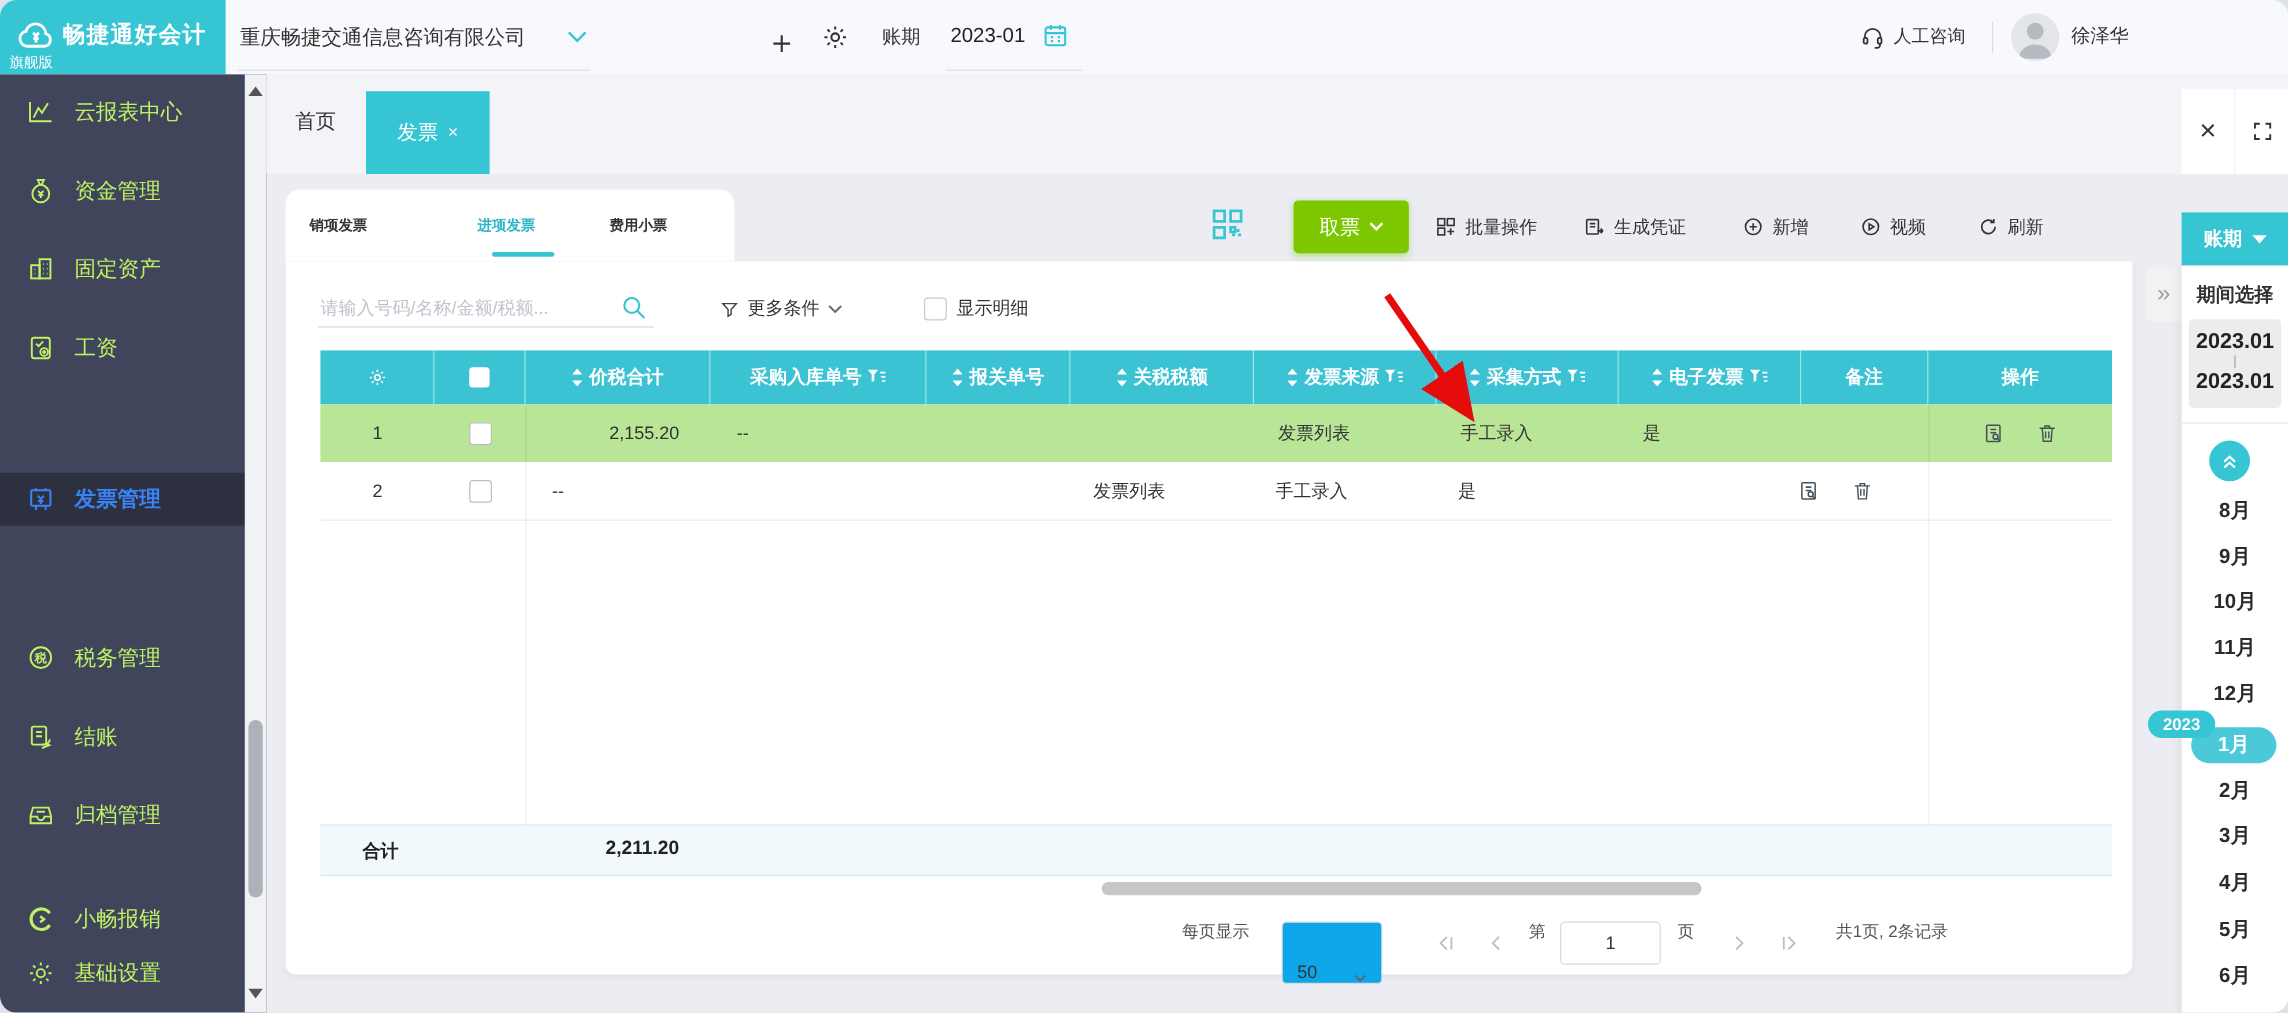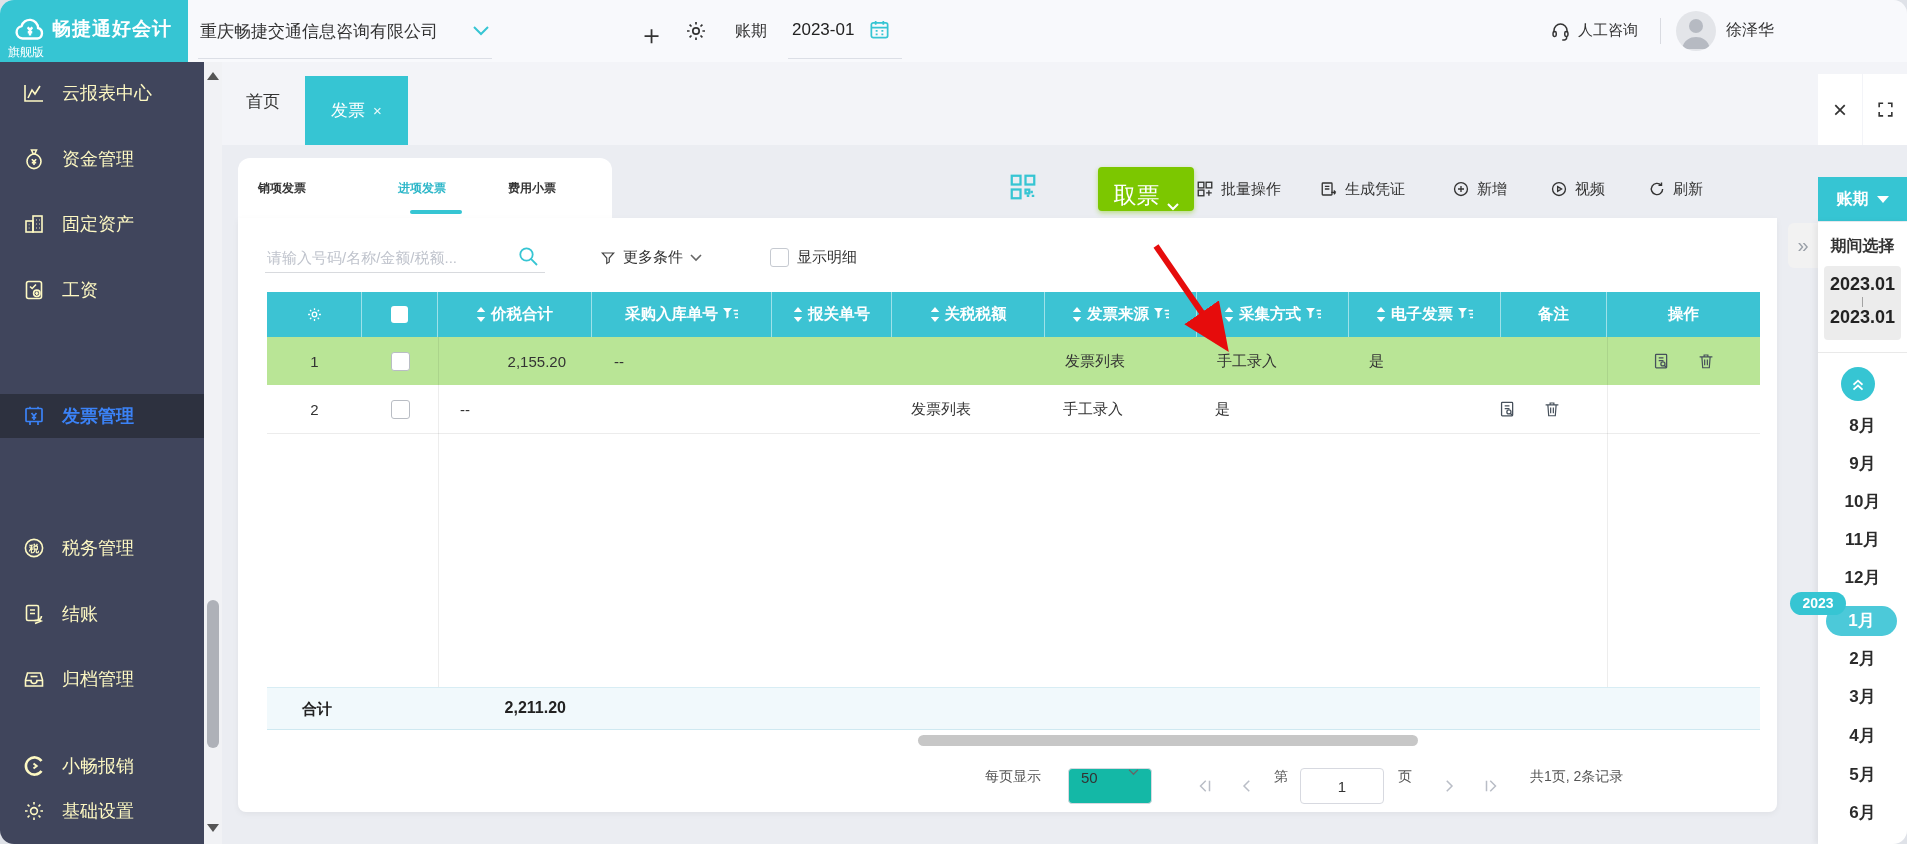--- a/index.html
+++ b/index.html
@@ -7,59 +7,59 @@
   .abs{position:absolute;}
   svg{display:block;}
   
   .topbar{position:absolute;left:0;top:0;width:1907px;height:62px;background:#f8f9fc;border-bottom:1px solid #e8eaf0;}
   .logo{position:absolute;left:0;top:0;width:188px;height:62px;background:#36c5d3;color:#fff;}
   .brand{position:absolute;left:52px;top:16px;font-size:19px;font-weight:bold;letter-spacing:1px;}
   .edition{position:absolute;left:8px;top:44px;font-size:12px;}
   .underline{position:absolute;height:1px;background:#dcdfe6;}
   
   .sidebar{position:absolute;left:0;top:62px;width:222px;height:782px;background:#40455c;}
-  .sitem{position:absolute;left:0;width:204px;height:44px;color:#fef9c3;cursor:pointer;}
+  .sitem{position:absolute;left:0;width:204px;height:44px;color:#bef264;cursor:pointer;}
   .sitem .sicon{position:absolute;left:22px;top:10px;width:24px;height:24px;}
   .sitem .slabel{position:absolute;left:62px;top:10px;font-size:18px;line-height:24px;}
   .sitem.active{background:#2d313f;color:#3b82f6;}
   .sscroll{position:absolute;left:204px;top:0;width:18px;height:782px;background:#f1f2f5;}
   .sthumb{position:absolute;left:3px;top:538px;width:12px;height:148px;background:#aeb1b8;border-radius:6px;}
   .tri-up{width:0;height:0;border-left:6px solid transparent;border-right:6px solid transparent;border-bottom:8px solid #555;}
   .tri-down{width:0;height:0;border-left:6px solid transparent;border-right:6px solid transparent;border-top:8px solid #555;}
   
   .tabbar{position:absolute;left:222px;top:62px;width:1685px;height:83px;background:#f3f4f8;}
   .tab-active{position:absolute;left:83px;top:14px;width:103px;height:69px;background:#36c5d3;color:#fff;font-size:17px;display:flex;align-items:center;justify-content:center;gap:8px;}
   .winbox{position:absolute;top:12px;width:44px;height:71px;background:#fff;display:flex;align-items:center;justify-content:center;}
   
   .panel{position:absolute;left:238px;top:218px;width:1539px;height:594px;background:#fff;border-radius:0 0 8px 8px;box-shadow:0 2px 6px rgba(0,0,0,.05);}
   .subcard{position:absolute;left:238px;top:158px;width:374px;height:60px;background:#fff;border-radius:12px 12px 0 0;}
   .subtab{position:absolute;top:22px;font-size:12px;font-weight:bold;color:#333;cursor:pointer;}
   .subtab.active{color:#2bb6c8;}
   .subbar{position:absolute;left:410px;top:52px;width:52px;height:4px;border-radius:2px;background:#36c5d3;}
   .tbtn{position:absolute;top:170px;height:38px;display:flex;align-items:center;gap:7px;font-size:15px;color:#333;cursor:pointer;}
-  .greenbtn{position:absolute;left:1078px;top:167px;width:96px;height:44px;background:#7cc700;border-radius:4px;color:#fff;font-size:23px;display:flex;align-items:flex-end;justify-content:center;gap:7px;box-shadow:0 2px 5px rgba(124,199,0,.45);cursor:pointer;margin-left:20px;}
+  .greenbtn{position:absolute;left:1078px;top:167px;width:96px;height:44px;background:#7cc700;border-radius:4px;color:#fff;font-size:17px;display:flex;align-items:center;justify-content:center;gap:7px;box-shadow:0 2px 5px rgba(124,199,0,.45);cursor:pointer;}
   .periodbtn{position:absolute;left:1818px;top:177px;width:89px;height:44px;background:#36c5d3;color:#fff;font-size:16px;font-weight:bold;display:flex;align-items:center;justify-content:center;gap:8px;cursor:pointer;}
   
   .search-input{position:absolute;left:265px;top:242px;width:250px;height:28px;border:none;outline:none;border-bottom:0 ;font-size:15px;color:#333;background:transparent;}
   .search-input::placeholder{color:#bfc3cc;}
   .sline{position:absolute;left:265px;top:272px;width:280px;height:1px;background:#d8dade;}
   
   .thead{position:absolute;left:267px;top:292px;width:1493px;height:45px;background:#3cc3d3;display:flex;color:#fff;}
   .th{display:flex;align-items:center;justify-content:center;gap:5px;font-size:15.5px;font-weight:bold;border-right:1px solid rgba(255,255,255,.5);box-sizing:border-box;}
   .th:last-child{border-right:none;}
   .trow{position:absolute;left:267px;width:1493px;height:48px;display:flex;font-size:15px;color:#333;}
   .td{display:flex;align-items:center;box-sizing:border-box;}
   .c0{width:95px}.c1{width:76px}.c2{width:154px}.c3{width:180px}.c4{width:120px}.c5{width:153px}.c6{width:152px}.c7{width:152px}.c8{width:152px}.c9{width:106px}.c10{width:153px}
   .chk{width:17px;height:17px;background:#fff;border:1px solid #b9bdc4;border-radius:3px;}
   .vline{position:absolute;top:337px;width:1px;height:350px;background:rgba(0,0,0,.07);z-index:5;}
   .tfoot{position:absolute;left:267px;top:687px;width:1493px;height:43px;background:#f1f9fc;border-top:1px solid #d8edf4;border-bottom:1px solid #cfe9f1;box-sizing:border-box;font-weight:bold;color:#222;}
   .hthumb{position:absolute;left:918px;top:735px;width:500px;height:11px;background:#c7c7c7;border-radius:6px;}
   
   .pg{position:absolute;top:768px;font-size:14px;color:#555;display:flex;align-items:center;}
-  .pgbox{height:36px;background:#14b8a6;border:1px solid #d7d9e0;border-radius:4px;box-sizing:border-box;display:flex;align-items:flex-start;}
+  .pgbox{height:52px;background:#0ea5e9;border:1px solid #d7d9e0;border-radius:4px;box-sizing:border-box;display:flex;align-items:flex-end;}
   .pginput{width:84px;height:36px;border:1px solid #d7d9e0;border-radius:4px;text-align:center;font-size:15px;color:#333;outline:none;box-sizing:border-box;}
   
   .rpanel{position:absolute;left:1818px;top:222px;width:89px;height:622px;background:#fff;box-shadow:-3px 0 6px rgba(0,0,0,.06);}
   .collapse{position:absolute;left:1788px;top:223px;width:30px;height:45px;background:#f2f2f2;border-radius:6px 0 0 6px;display:flex;align-items:center;justify-content:center;color:#9aa0a8;font-size:20px;cursor:pointer;}
   .pbox{position:absolute;left:6px;top:44px;width:77px;height:74px;background:#ececec;border-radius:4px;text-align:center;}
   .month{position:absolute;left:0;width:89px;height:28px;text-align:center;font-size:17px;font-weight:bold;color:#2b2b2b;line-height:28px;cursor:pointer;}
   .month.active{left:8px;width:71px;background:#4cc9d9;border-radius:15px;color:#fff;height:30px;line-height:30px;}
   .ybadge{position:absolute;left:1790px;top:592px;width:56px;height:23px;background:#36c5d3;border-radius:12px;color:#fff;font-size:14px;font-weight:bold;text-align:center;line-height:23px;z-index:12;}
   .upcircle{position:absolute;left:1841px;top:367px;width:34px;height:34px;border-radius:50%;background:#36c5d3;display:flex;align-items:center;justify-content:center;cursor:pointer;}
 </style>

